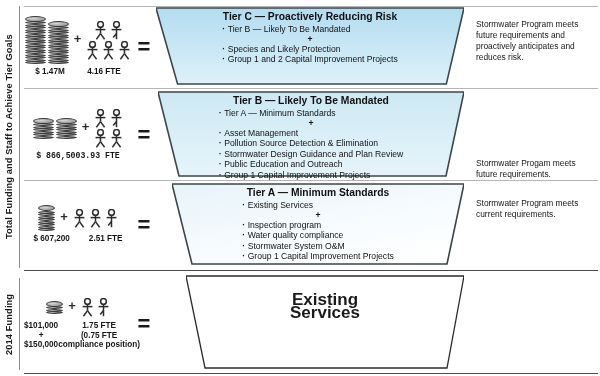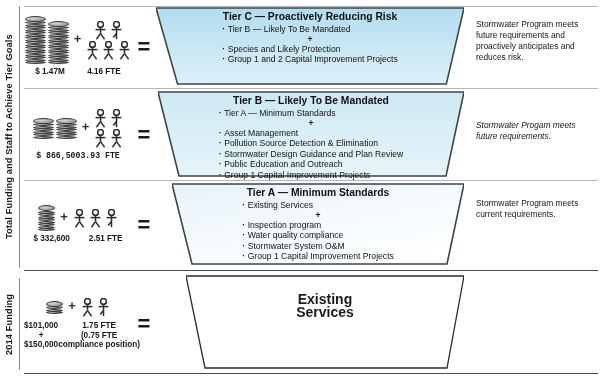--- a/index.html
+++ b/index.html
@@ -196,21 +196,21 @@
   .tier-list li.plus {
     padding-left: 0;
     text-align: center;
     font-weight: bold;
     font-size: 8.6px;
     line-height: 9px;
   }
   .tier-list li.plus::before { content: ""; }
 
   .existing-title {
-    font-size: 14px;
+    font-size: 17px;
     font-weight: bold;
     line-height: 13px;
     text-align: center;
     margin-top: 14px;
   }
 
   
   .outcome {
     position: absolute;
     right: 4px;
@@ -219,21 +219,21 @@
     display: flex;
     align-items: center;
   }
   .outcome p {
     margin: 0;
     font-size: 8.4px;
     line-height: 11px;
     color: #161616;
   }
   #row-c .outcome { align-items: flex-start; padding-top: 13px; }
-  #row-b .outcome { align-items: flex-start; padding-top: 30px; font-style: italic; }
+  #row-b .outcome { align-items: flex-end; padding-top: 30px; }
   #row-a .outcome { align-items: flex-start; padding-top: 16px; }
 </style>
 </head>
 <body>
 
 <div id="diagram">
 
   <div class="axis-label" id="axis-tier">Total Funding and Staff to Achieve Tier Goals</div>
   <div class="axis-rule" id="rule-tier"></div>
   <div class="axis-label" id="axis-2014">2014 Funding</div>
@@ -507,21 +507,21 @@
                   <circle cx="6.5" cy="3.4" r="2.9" fill="none" stroke="#2b2b2b" stroke-width="1.5"></circle>
                   <line x1="6.5" y1="6.4" x2="6.5" y2="18.2" stroke="#2b2b2b" stroke-width="1.5"></line>
                   <line x1="1.6" y1="8.6" x2="11.4" y2="8.6" stroke="#2b2b2b" stroke-width="1.5"></line>
                   <line x1="6.5" y1="12.6" x2="3.2" y2="16.4" stroke="#2b2b2b" stroke-width="1.5"></line>
                 </svg>
             </div>
           </div>
         </div>
       </div>
       <div style="display:flex;width:100%;justify-content:space-around;margin-top:1px;">
-        <div class="caption">$ 332,600</div>
+        <div class="caption">$ 607,200</div>
         <div class="caption">2.51 FTE</div>
       </div>
     </div>
 
     <div class="equals">=</div>
 
     <div class="tier-wrap" id="wrap-a">
       <svg class="tier-svg" viewBox="0 0 292 86" preserveAspectRatio="none">
         <defs>
           <linearGradient id="gA" x1="0.15" y1="0" x2="0.85" y2="1">

